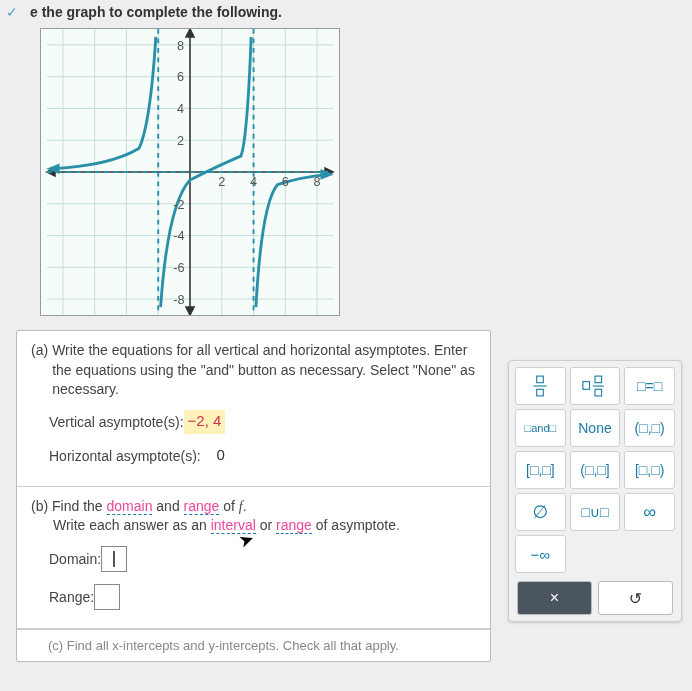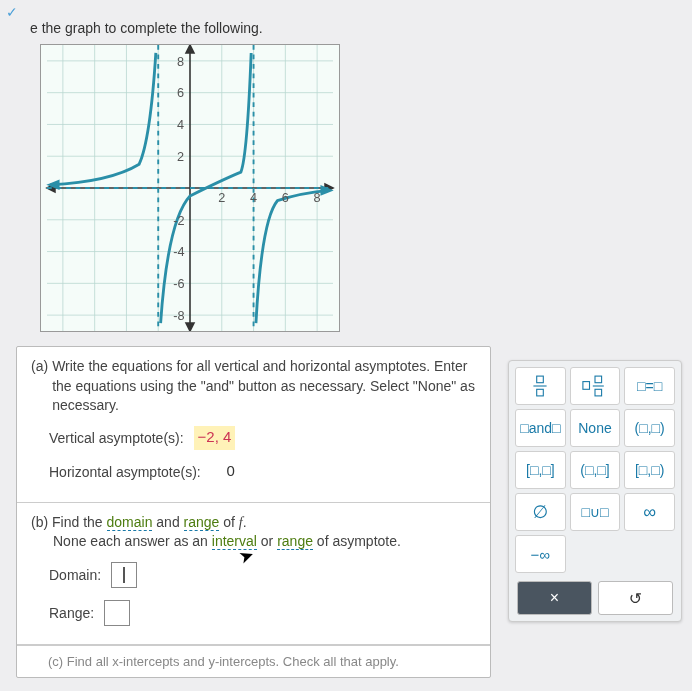--- a/index.html
+++ b/index.html
@@ -7,23 +7,24 @@
     font-family: Arial, sans-serif;
     background: #eeeef0;
     width: 692px;
     height: 691px;
     overflow: hidden;
     position: relative;
     font-size: 14px;
     color: #333;
   }
   .top-instruction {
-    padding: 20px 10px 8px 30px;
+    padding: 4px 10px 8px 30px;
     font-size: 14px;
     color: #333;
+    font-weight: bold;
   }
   .checkmark-dec {
     position: absolute;
     top: 4px;
     left: 6px;
     color: #4a9fd8;
     font-size: 14px;
   }
   .graph-container {
     margin: 0 0 14px 40px;
@@ -50,29 +51,28 @@
   .part-text {
     font-size: 14px;
     color: #444;
     line-height: 1.4;
     margin-bottom: 10px;
     display: flex;
     gap: 4px;
   }
   .part-label { flex-shrink: 0; }
   .link-term {
-    color: #4d7c0f;
+    color: #ec4899;
     border-bottom: 1px dashed #1a7aa8;
     cursor: pointer;
   }
   .answer-row {
     margin: 10px 0 4px 18px;
     display: flex;
     align-items: center;
-    gap: 10px;
     font-size: 14px;
     color: #444;
   }
   .answer-input {
     min-width: 40px;
     height: 24px;
     border: none;
     padding: 2px 4px;
     font-size: 15px;
     font-family: Liberation Sans, sans-serif;
@@ -236,21 +236,21 @@
     <div class="answer-row" style="">
       <span>Horizontal asymptote(s):</span>
       <span class="answer-input">0</span>
     </div>
   </div>
 
   <div class="part">
     <div class="part-text" style="display:block">
       <span class="part-label">(b)</span>
       <span>Find the </span><span class="link-term">domain</span><span> and </span><span class="link-term">range</span><span> of <span class="italic">f</span>.</span><br>
-      <span style="padding-left:22px">None each answer as an </span><span class="link-term">interval</span><span> or </span><span class="link-term">range</span><span> of asymptote.</span>
+      <span style="padding-left:22px">Write each answer as an </span><span class="link-term">interval</span><span> or </span><span class="link-term">range</span><span> of asymptote.</span>
     </div>
     <div class="answer-row">
       <span>Domain:</span>
       <span class="empty-input-box">
           <span class="cursor-bar"></span>
         </span>
     </div>
     <span class="pointer-icon" style="top:198px;left:222px">➤</span>
     <div class="answer-row" style="margin-top:12px">
       <span>Range:</span>
@@ -274,21 +274,21 @@
           <rect x="1" y="6" width="6" height="7" fill="none" stroke="#1a7aa8" stroke-width="1"></rect>
           <rect x="12" y="1" width="6" height="6" fill="none" stroke="#1a7aa8" stroke-width="1"></rect>
           <line x1="10" y1="10" x2="20" y2="10" stroke="#1a7aa8" stroke-width="1"></line>
           <rect x="12" y="13" width="6" height="6" fill="none" stroke="#1a7aa8" stroke-width="1"></rect>
         </svg>
     </div>
     <div class="key">
         <span class="sym">□=□</span>
       </div>
     <div class="key">
-        <span class="sym" style="font-size:14px">□and□</span>
+        <span class="sym" style="font-size:11px">□and□</span>
       </div>
     <div class="key">
         <span class="sym" style="font-size:14px">None</span>
       </div>
     <div class="key">
         <span class="sym">(□,□)</span>
       </div>
     <div class="key">
         <span class="sym">[□,□]</span>
       </div>

